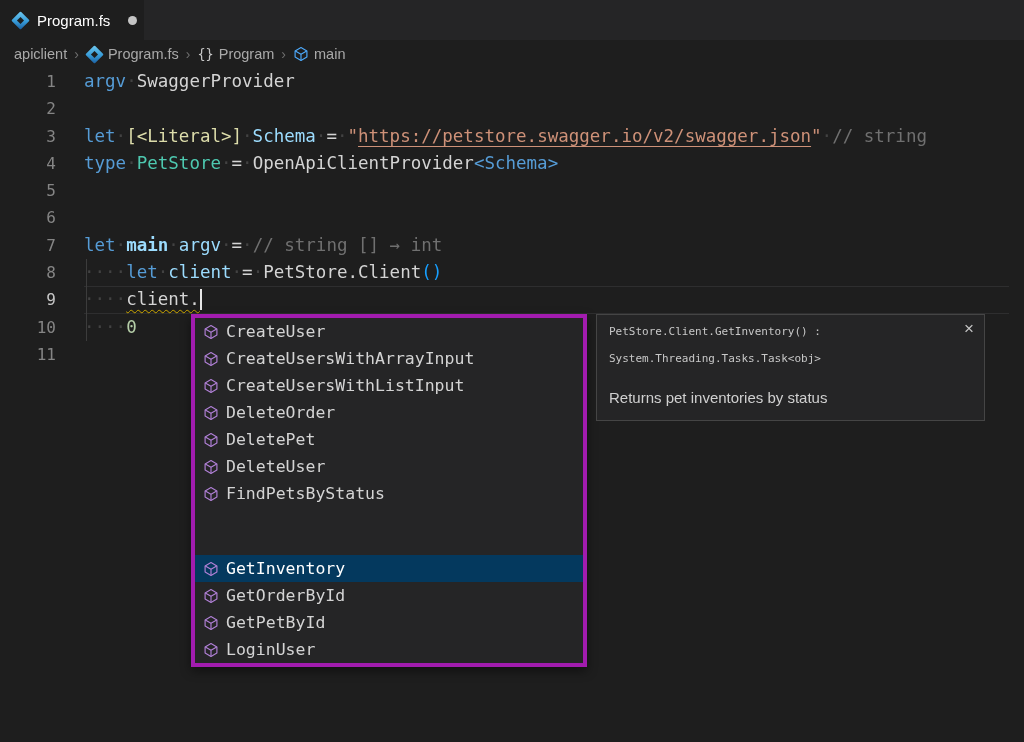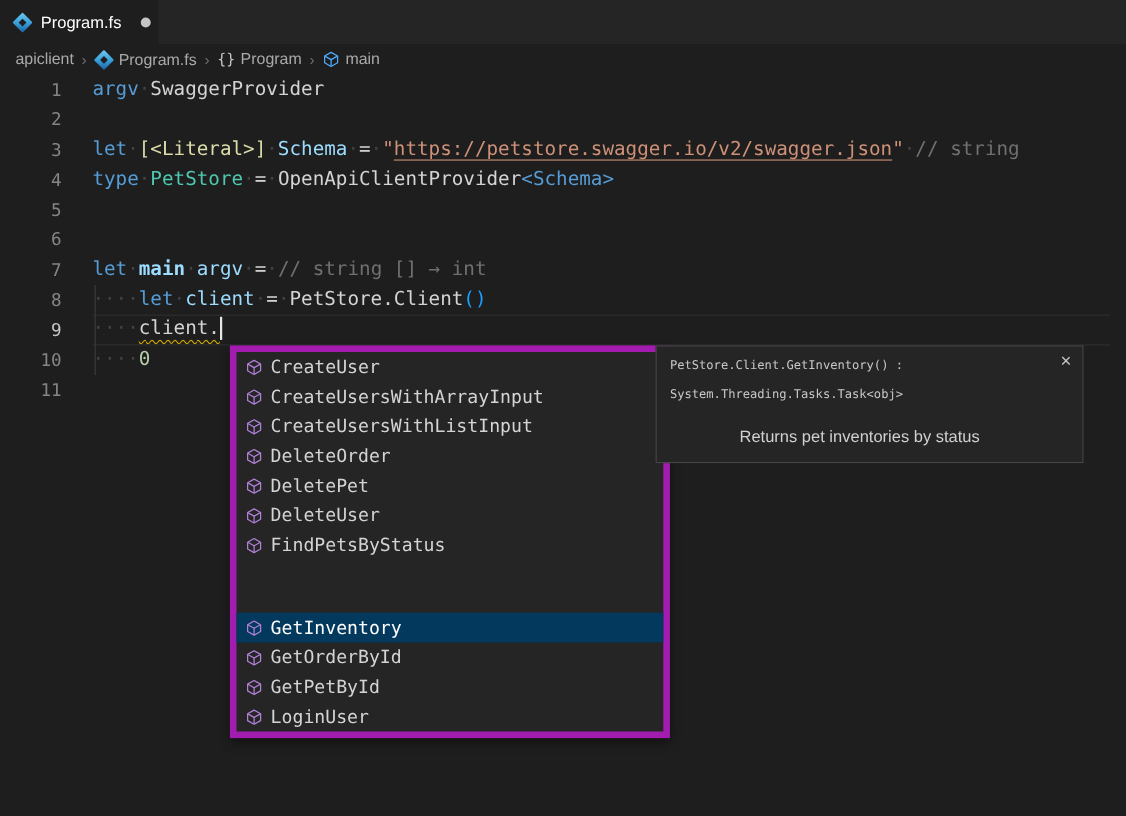--- a/index.html
+++ b/index.html
@@ -15,21 +15,21 @@
   .tab-label{white-space:nowrap;}
   .mod-dot{width:9px;height:9px;border-radius:50%;background:#c5c5c5;margin-left:10px;flex:0 0 auto;}
   
   .fsicon{width:17px;height:17px;position:relative;display:inline-block;flex:0 0 auto;}
   .fsicon .o{position:absolute;inset:2px;transform:rotate(45deg);
              background:linear-gradient(135deg,#6fc9f0 0%,#379bd8 55%,#1b5fa0 100%);border-radius:1px;}
   .fsicon .i{position:absolute;inset:6px;transform:rotate(45deg);background:#1e1e1e;}
   
   .crumbs{height:28px;background:#1e1e1e;display:flex;align-items:center;
           padding-left:14px;color:#a9a9a9;font-size:14.5px;}
-  .crumb{display:flex;align-items:flex-end;gap:5px;cursor:pointer;}
+  .crumb{display:flex;align-items:flex-start;gap:5px;cursor:pointer;}
   .crumb-sep{color:#6e6e6e;margin:0 7px;font-size:14px;}
   .braces-icon{color:#c5c5c5;font-family:"DejaVu Sans Mono",monospace;font-size:13.5px;}
   .cube-blue{color:#4daafc;}
   .cube-blue svg,.sicon svg{width:16px;height:16px;display:block;}
   
   .editor{position:absolute;top:68px;left:0;right:0;bottom:0;
           font-family:"DejaVu Sans Mono",monospace;font-size:17.5px;}
   .line{position:relative;height:27.3px;line-height:27.3px;white-space:pre;}
   .ln{position:absolute;left:0;top:0;width:56px;text-align:right;color:#858585;font-size:16px;}
   .line.active .ln{color:#c6c6c6;}
@@ -49,34 +49,34 @@
   .tk-cmt{color:#707070}
   .tk-type{color:#4ec9b0}
   .tk-tparam{color:#569cd6}
   .tk-paren{color:#179fff}
   .tk-num{color:#b5cea8}
   .tk-squiggle{color:#d4d4d4;text-decoration:underline wavy #cca700;
                text-decoration-thickness:1.2px;text-underline-offset:4px;text-align:right;}
   .cursor{display:inline-block;width:2px;height:21px;background:#e6e6e6;
           vertical-align:middle;transform:translateY(-1px);}
   
-  .suggest{position:absolute;left:209px;top:314px;width:388px;background:#252526;
-           border:6px solid #a21caf;box-shadow:0 4px 10px rgba(0,0,0,.45);z-index:5;}
+  .suggest{position:absolute;left:191px;top:314px;width:388px;background:#252526;
+           border:4px solid #a21caf;box-shadow:0 4px 10px rgba(0,0,0,.45);z-index:5;}
   .sitem{height:27px;display:flex;align-items:center;gap:7px;padding:0 6px 0 8px;
          color:#d4d4d4;font-family:"DejaVu Sans Mono",monospace;font-size:16.5px;cursor:pointer;}
   .sitem.selected{background:#04395e;color:#ffffff;margin-top:48px;}
   .sicon{color:#b180d7;flex:0 0 auto;display:flex;}
   .slabel{white-space:nowrap;}
   
   .docs{position:absolute;left:596px;top:314px;width:389px;box-sizing:border-box;
         background:#252526;border:1px solid #454545;padding:3px 30px 12px 12px;z-index:5;}
   .sig{font-family:"DejaVu Sans Mono",monospace;font-size:11px;line-height:27.3px;
        color:#c8c8c8;white-space:nowrap;}
   .desc{margin-top:15px;font-size:15px;line-height:20px;color:#d0d0d0;
-        font-family:"Liberation Sans",sans-serif;text-align:center;}
+        font-family:"Liberation Sans",sans-serif;}
   .docs-close{position:absolute;top:5px;right:10px;color:#c5c5c5;font-size:17px;
               line-height:17px;cursor:pointer;font-family:"Liberation Sans",sans-serif;}
 </style>
 </head>
 <body>
 
 <div class="tabbar">
   <div class="tab">
     <span class="fsicon">
         <span class="o"></span>

